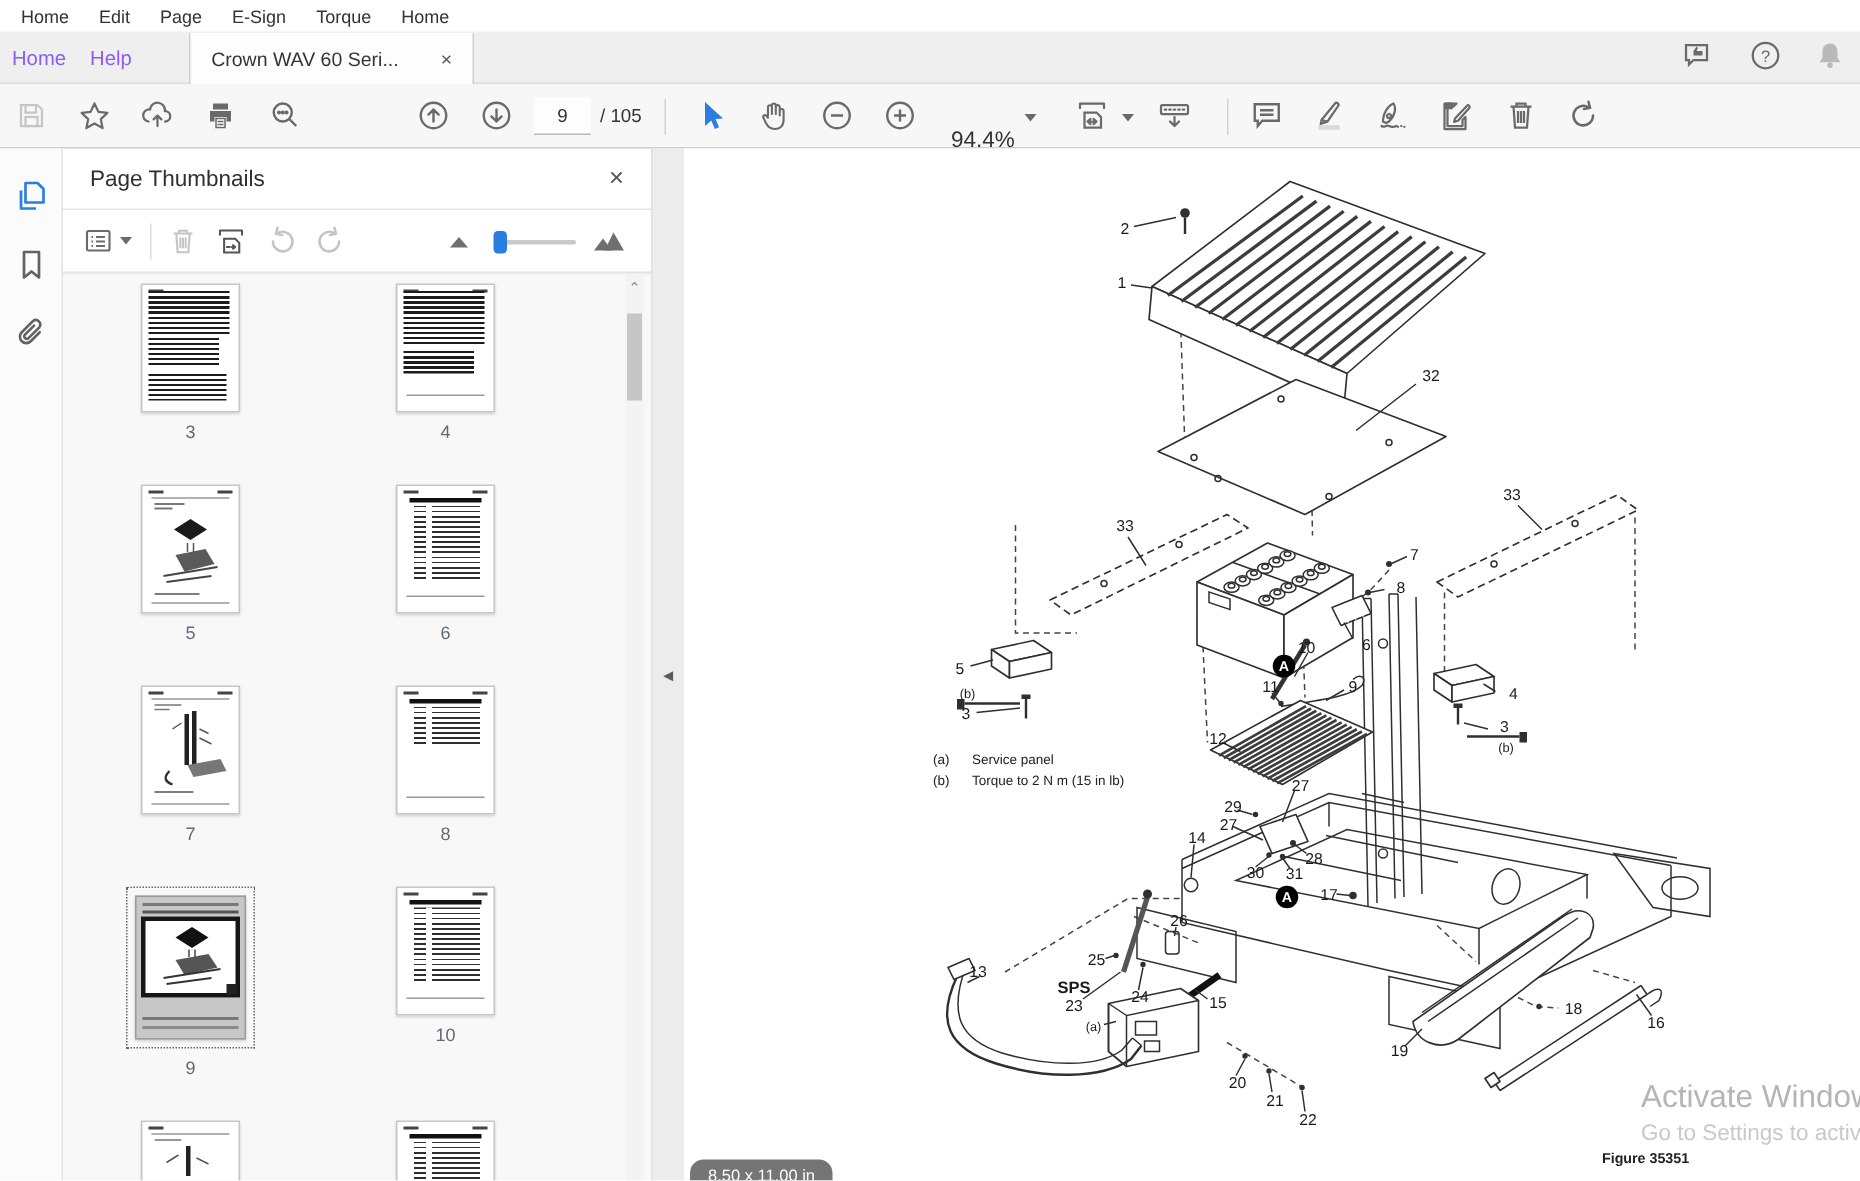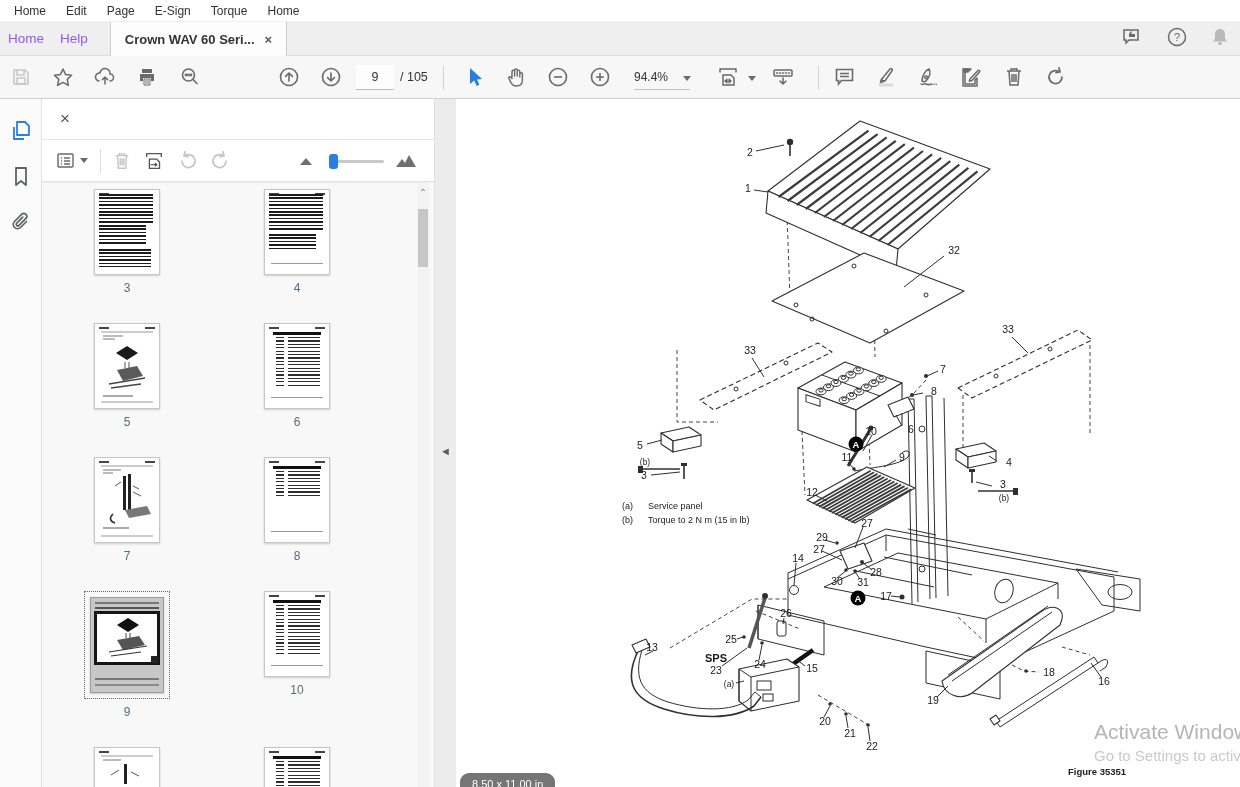--- a/index.html
+++ b/index.html
@@ -4,30 +4,30 @@
 <style>
   * { margin:0; padding:0; box-sizing:border-box; }
   html,body { width:1240px; height:787px; overflow:hidden; background:#fff;
     font-family:"Liberation Sans","DejaVu Sans",sans-serif; }
   
   .menubar { height:22px; background:#fff; display:flex; align-items:center; padding-left:4px; border-bottom:1px solid #f0f0f0;}
   .menubar .mi { font-size:12px; color:#333; padding:2px 10px; cursor:default; }
   
   .tabbar { height:34px; background:#efefef; display:flex; align-items:stretch; position:relative; border-bottom:1px solid #dcdcdc;}
   .tab { font-size:13.5px; color:#8b5cf6; display:flex; align-items:center; padding:0 8px; }
-  .doctab { background:#fdfdfd; border-left:1px solid #cfcfcf; border-right:1px solid #cfcfcf; margin-left:14px; margin-bottom:-1px; display:flex; align-items:center; gap:10px; padding:0 14px; font-size:13px; color:#333;font-weight:bold; }
+  .doctab { background:#fdfdfd; border-left:1px solid #cfcfcf; border-right:1px solid #cfcfcf; margin-left:30px; margin-bottom:-1px; display:flex; align-items:center; gap:28px; padding:0 14px; font-size:13px; color:#333; }
   .doctab .x { color:#555; font-size:13px; }
   .topright { position:absolute; right:10px; top:0; height:34px; display:flex; align-items:center; gap:22px; }
   
   .toolbar { height:43px; background:#f7f7f7; border-bottom:1px solid #cfcfcf; position:relative; display:flex; align-items:center; }
   .tbtn { position:absolute; top:50%; transform:translate(-50%,-50%); width:30px; height:30px; display:flex; align-items:center; justify-content:center; }
   .tdivider { position:absolute; top:10px; height:24px; width:1px; background:#d2d2d2; }
   .pagebox { position:absolute; left:356px; top:9px; width:38px; height:25px; border-bottom:1px solid #b9b9b9; text-align:center; font-size:12.5px; color:#333; line-height:25px; background:#fdfdfd;}
   .pagetotal { position:absolute; left:400px; top:9px; height:25px; line-height:25px; font-size:12.5px; color:#333; }
-  .zoomval { position:absolute; left:634px; top:9px; height:25px; line-height:25px; font-size:12px; color:#333; border-bottom:1px solid #c4c4c4; padding-right:22px; }
+  .zoomval { position:absolute; left:634px; top:25px; height:25px; line-height:25px; font-size:15px; color:#333; border-bottom:1px solid #c4c4c4; padding-right:22px; }
   .caret { width:0; height:0; border-left:4px solid transparent; border-right:4px solid transparent; border-top:5px solid #6a6a6a; display:inline-block; }
   .zcaret { position:absolute; left:683px; top:20px; }
   
   .bodyrow { display:flex; height:688px; }
   .rail { width:42px; background:#fbfbfb; border-right:1px solid #e3e3e3; position:relative; }
   .rail .ric { position:absolute; left:50%; transform:translateX(-50%); }
   .panel { width:392px; background:#fff; display:flex; flex-direction:column; }
   .phead { height:41px; display:flex; align-items:center; padding:0 18px; border-bottom:1px solid #e6e6e6; }
   .phead .ttl { font-size:15px; color:#2f2f2f; flex:1; }
   .phead .x { font-size:17px; color:#555; }
@@ -270,20 +270,21 @@
     </span>
     <span class="ric" style="top:112px">
       <svg width="22" height="24" viewBox="0 0 22 24" fill="none" stroke="#5f6368" stroke-width="1.7" stroke-linecap="round">
           <path d="M16.5,10.5 l-6,6 a4.2,4.2 0 0 1 -6,-6 l7.5,-7.5 a3,3 0 0 1 4.2,4.2 l-7.2,7.2 a1.6,1.6 0 0 1 -2.3,-2.3 l6,-6"></path>
         </svg>
     </span>
   </div>
 
   <div class="panel">
     <div class="phead">
+      <span class="ttl">Page Thumbnails</span>
       <span class="x">×</span>
     </div>
     <div class="ptool">
       <span class="ptb" style="left:30px">
         <svg width="20" height="18" viewBox="0 0 20 18" fill="none" stroke="#6a6a6a" stroke-width="1.4">
             <rect x="2" y="2" width="15" height="13" rx="1"></rect>
             <path d="M5,6 h1 M8,6 h6 M5,9 h1 M8,9 h6 M5,12 h1 M8,12 h6"></path>
           </svg>
         <span class="caret" style="margin-left:4px"></span>
       </span>

